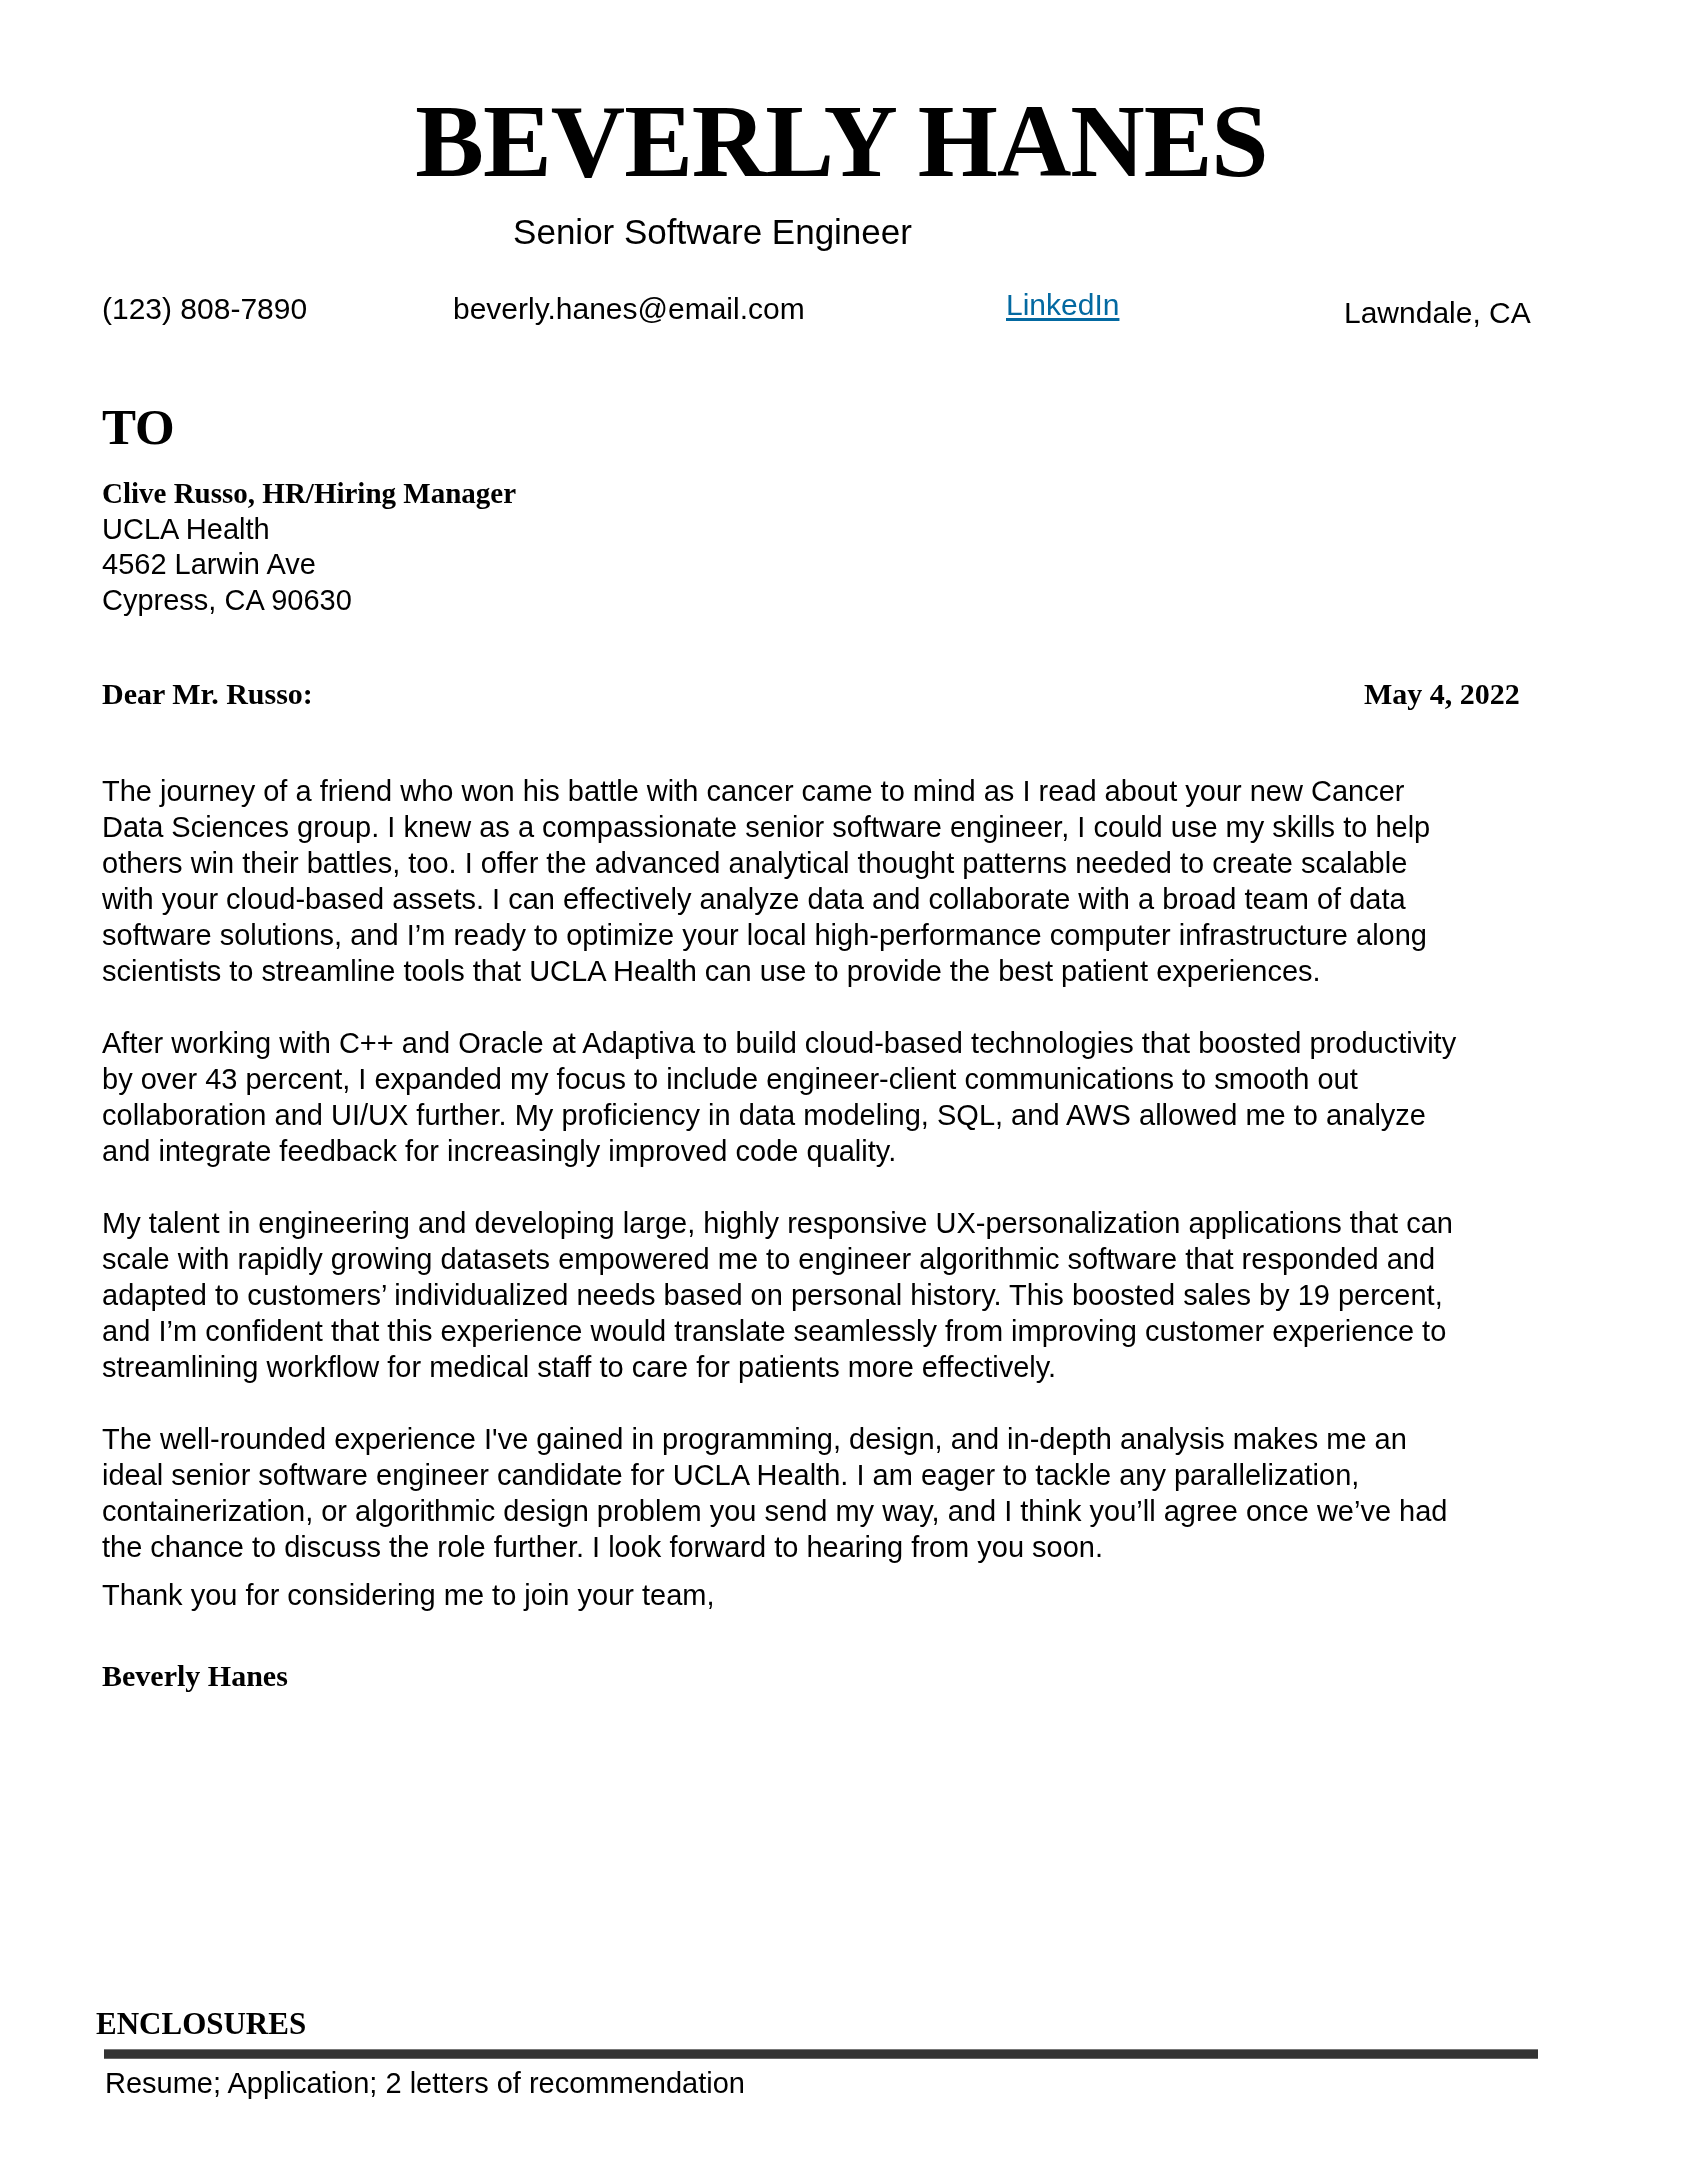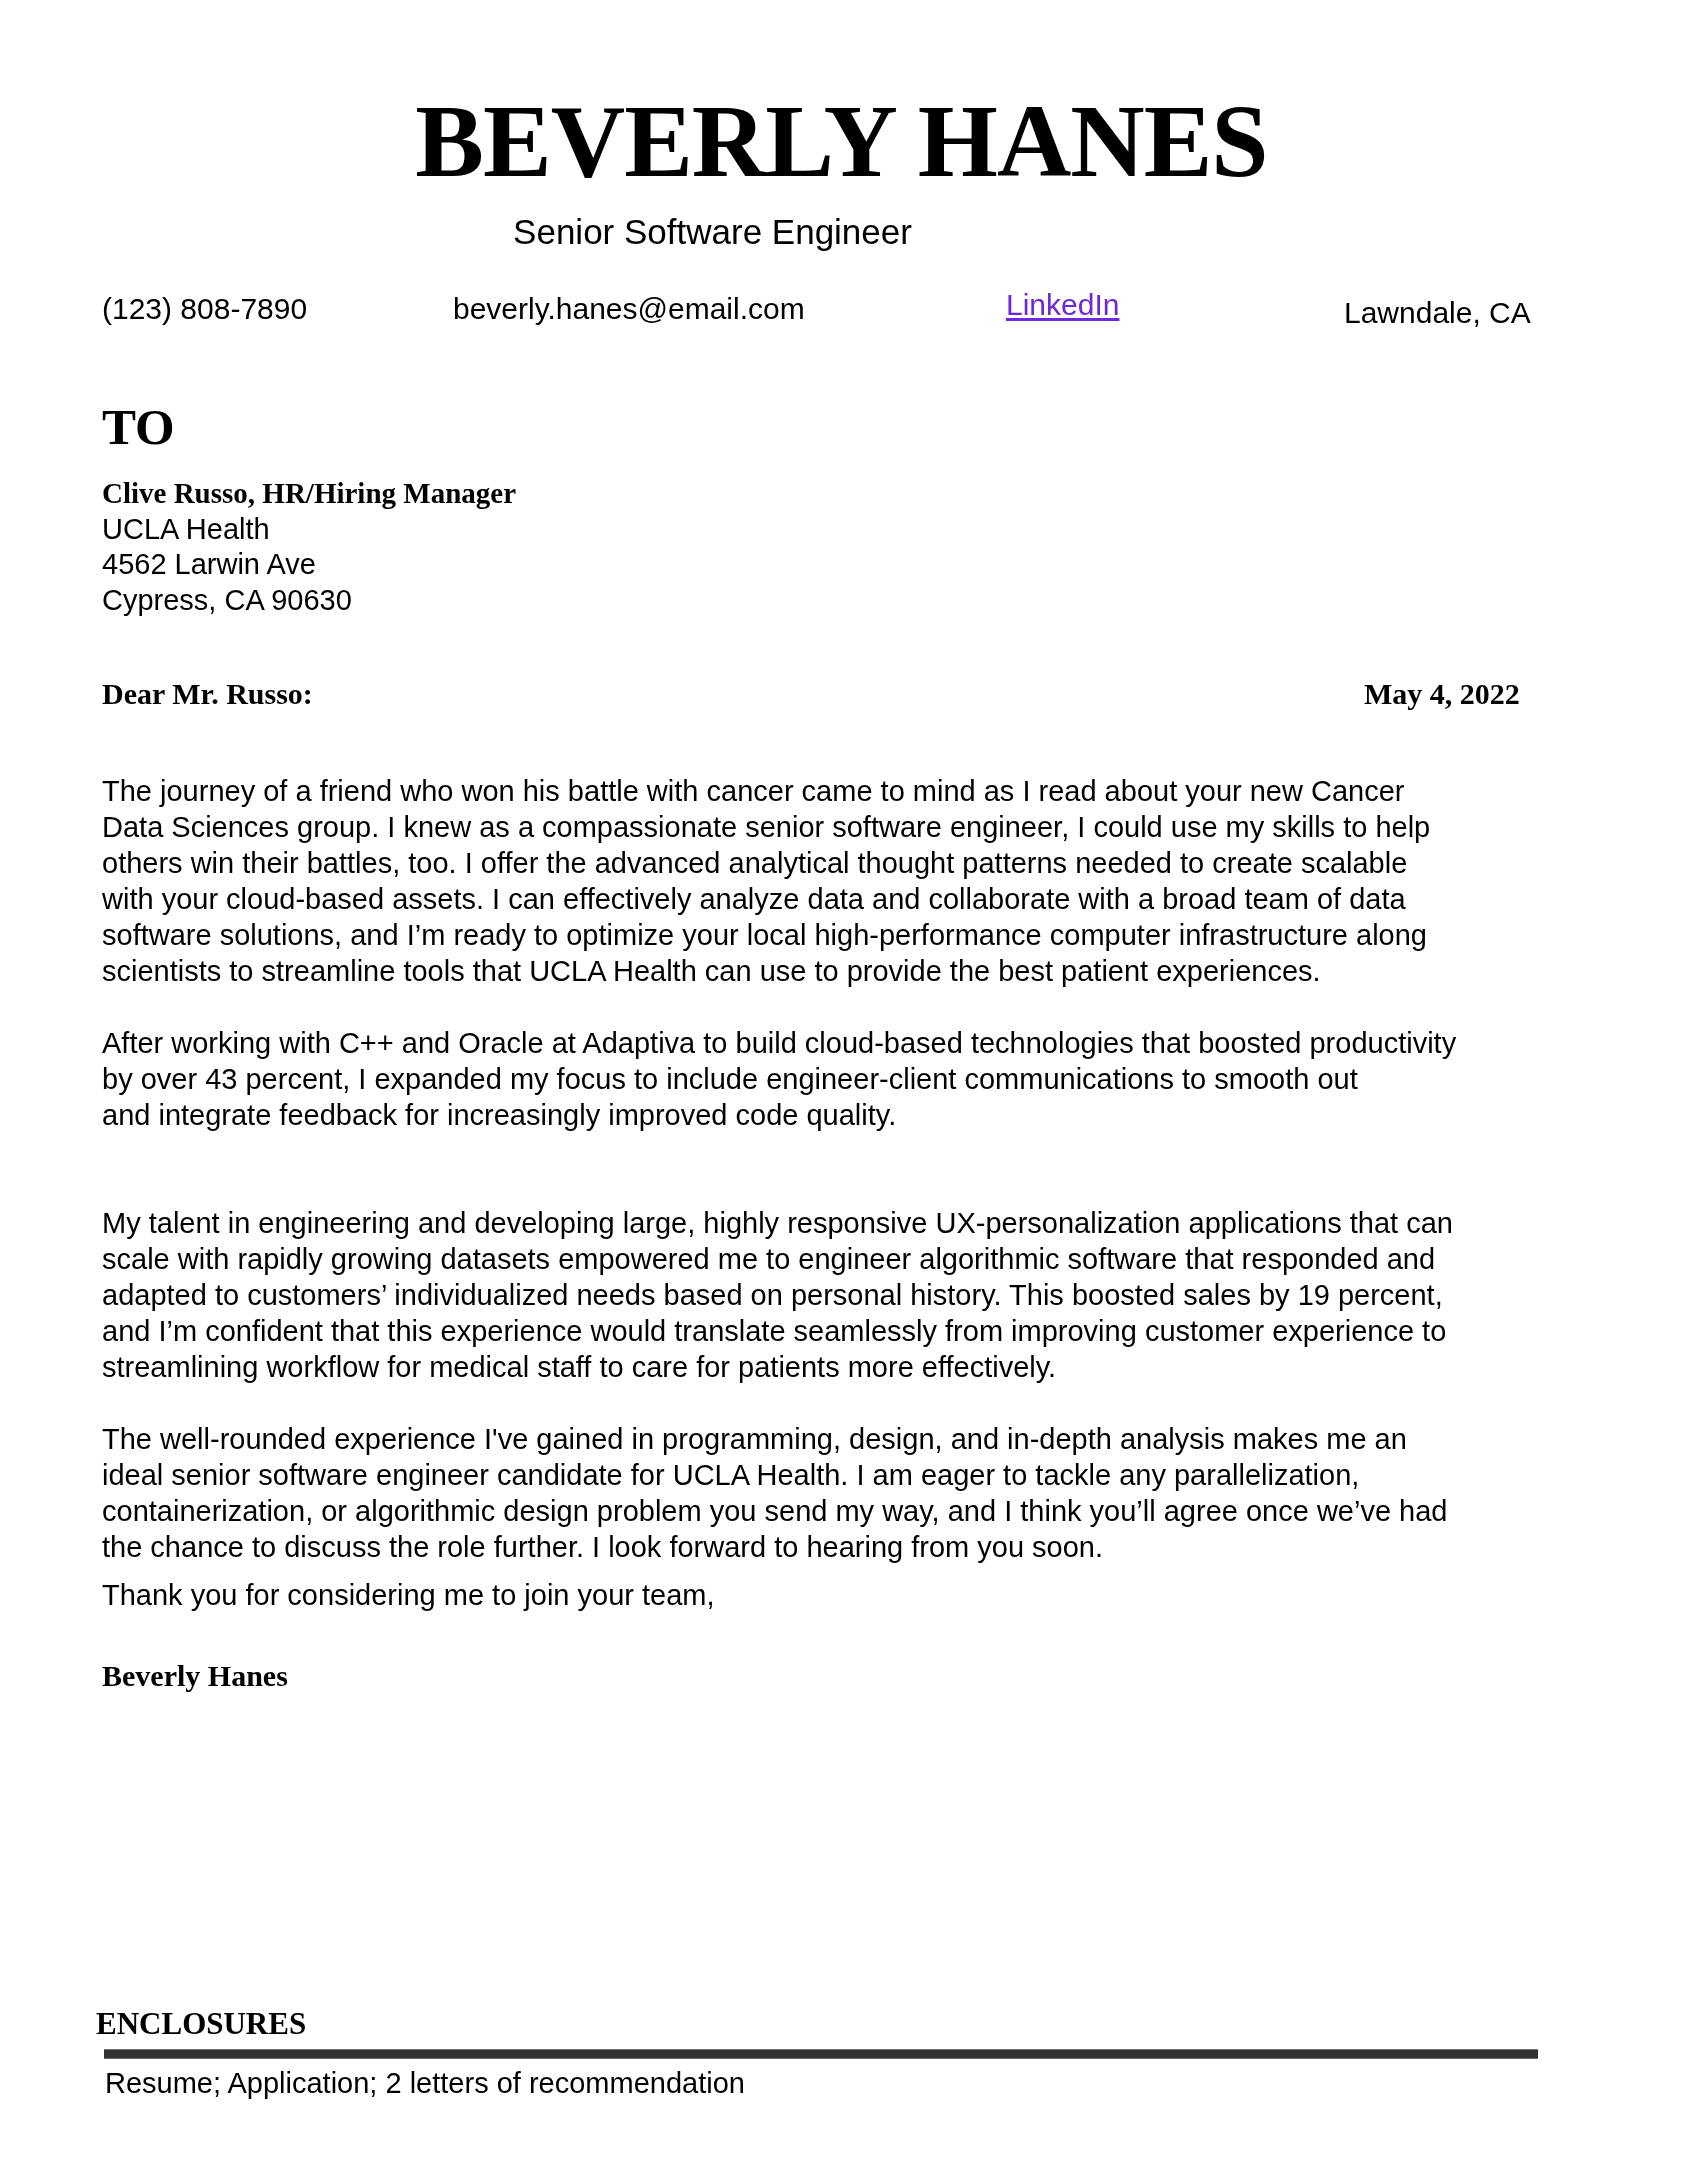--- a/index.html
+++ b/index.html
@@ -7,21 +7,21 @@
   .serif { font-family: "Liberation Serif", "DejaVu Serif", serif; }
   .sans { font-family: "Liberation Sans", "DejaVu Sans", sans-serif; }
   .abs { position: absolute; white-space: nowrap; }
 
   #name { left: 0; width: 1683px; text-align: center; top: 87px; font-size: 103px; line-height: 109px; font-weight: bold; letter-spacing: -1px; }
   #title { left: 0; width: 1425px; text-align: center; top: 210px; font-size: 35px; line-height: 44px; }
 
   .contact { top: 291px; font-size: 30px; line-height: 36px; }
   #phone { left: 102px; }
   #email { left: 453px; }
-  #linkedin { left: 1006px; top: 287px; color: #6d28d9; text-decoration: underline; text-underline-offset: 3px; cursor: pointer; }
+  #linkedin { left: 1006px; top: 287px; color: #0369a1; text-decoration: underline; text-underline-offset: 3px; cursor: pointer; }
   #location { left: 1344px; top: 295px; }
 
   #to-heading { left: 102px; top: 396px; font-size: 51px; line-height: 63px; font-weight: bold; }
   #recipient-name { left: 102px; top: 476px; font-size: 29px; line-height: 34px; font-weight: bold; }
   .addr { left: 102px; font-size: 29px; line-height: 36px; }
   #addr-0 { top: 511px; }
   #addr-1 { top: 546px; }
   #addr-2 { top: 582px; }
 
   #salutation { left: 102px; top: 676px; font-size: 30px; line-height: 36px; font-weight: bold; }
@@ -69,20 +69,21 @@
   <span class="line">Data Sciences group. I knew as a compassionate senior software engineer, I could use my skills to help</span>
   <span class="line">others win their battles, too. I offer the advanced analytical thought patterns needed to create scalable</span>
   <span class="line">with your cloud-based assets. I can effectively analyze data and collaborate with a broad team of data</span>
   <span class="line">software solutions, and I’m ready to optimize your local high-performance computer infrastructure along</span>
   <span class="line">scientists to streamline tools that UCLA Health can use to provide the best patient experiences.</span>
 </div>
 
 <div id="p1" class="para sans">
   <span class="line">After working with C++ and Oracle at Adaptiva to build cloud-based technologies that boosted productivity</span>
   <span class="line">by over 43 percent, I expanded my focus to include engineer-client communications to smooth out</span>
+  <span class="line">collaboration and UI/UX further. My proficiency in data modeling, SQL, and AWS allowed me to analyze</span>
   <span class="line">and integrate feedback for increasingly improved code quality.</span>
 </div>
 
 <div id="p2" class="para sans">
   <span class="line">My talent in engineering and developing large, highly responsive UX-personalization applications that can</span>
   <span class="line">scale with rapidly growing datasets empowered me to engineer algorithmic software that responded and</span>
   <span class="line">adapted to customers’ individualized needs based on personal history. This boosted sales by 19 percent,</span>
   <span class="line">and I’m confident that this experience would translate seamlessly from improving customer experience to</span>
   <span class="line">streamlining workflow for medical staff to care for patients more effectively.</span>
 </div>

